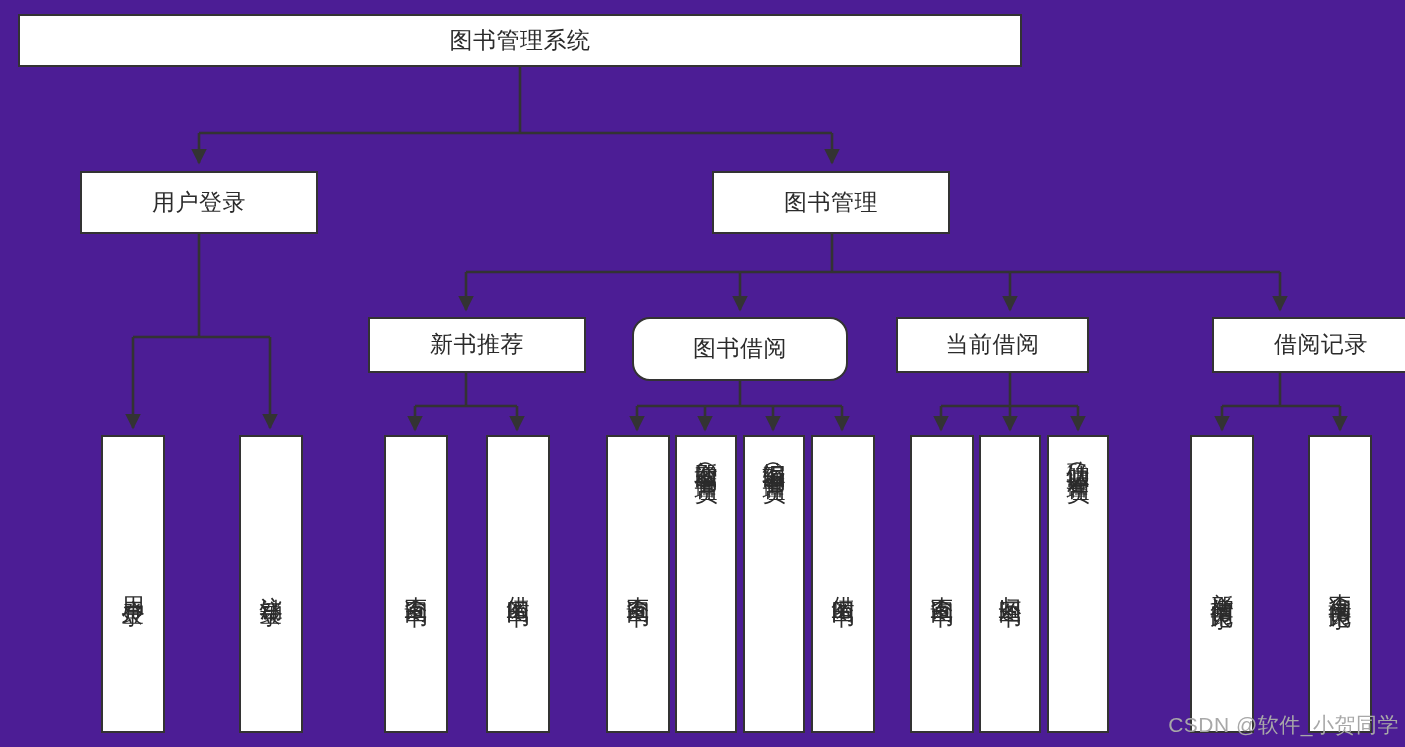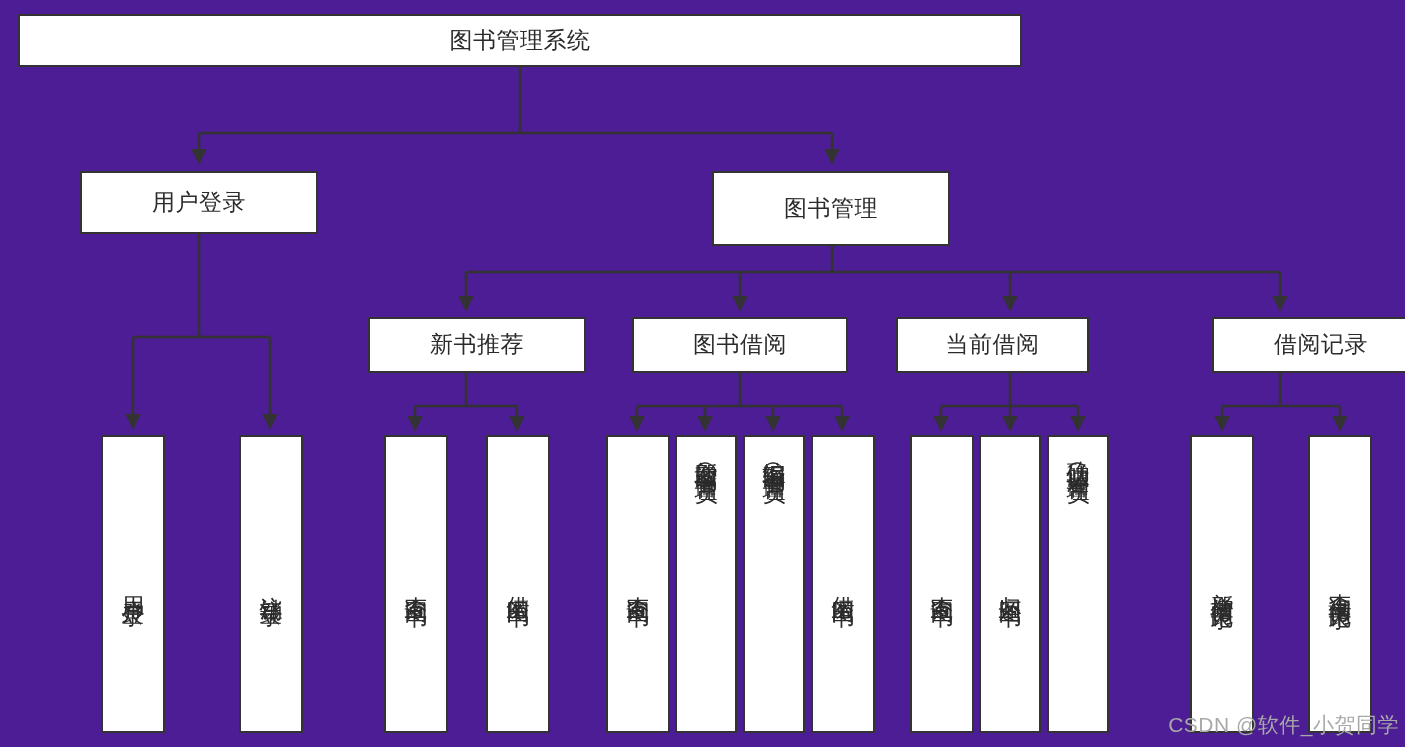--- a/index.html
+++ b/index.html
@@ -129,28 +129,28 @@
     </g>
   </svg>
 
   <div class="node" style="left:18px; top:14px; width:1004px; height:53px;">
     <span class="label">图书管理系统</span>
   </div>
 
   <div class="node" style="left:80px; top:171px; width:238px; height:63px;">
     <span class="label">用户登录</span>
   </div>
-  <div class="node" style="left:712px; top:171px; width:238px; height:75px;">
+  <div class="node" style="left:712px; top:171px; width:238px; height:63px;">
     <span class="label">图书管理</span>
   </div>
 
   <div class="node" style="left:368px; top:317px; width:218px; height:56px;">
     <span class="label">新书推荐</span>
   </div>
-  <div class="node" style="left:632px; top:317px; width:216px; height:56px;">
+  <div class="node" style="left:632px; top:317px; width:216px; height:64px;border-radius:18px;">
     <span class="label">图书借阅</span>
   </div>
   <div class="node" style="left:896px; top:317px; width:193px; height:56px;">
     <span class="label">当前借阅</span>
   </div>
   <div class="node" style="left:1212px; top:317px; width:218px; height:56px;">
     <span class="label">借阅记录</span>
   </div>
 
   <div class="node vertical centered" style="left:101px; top:435px; width:64px; height:298px;">

